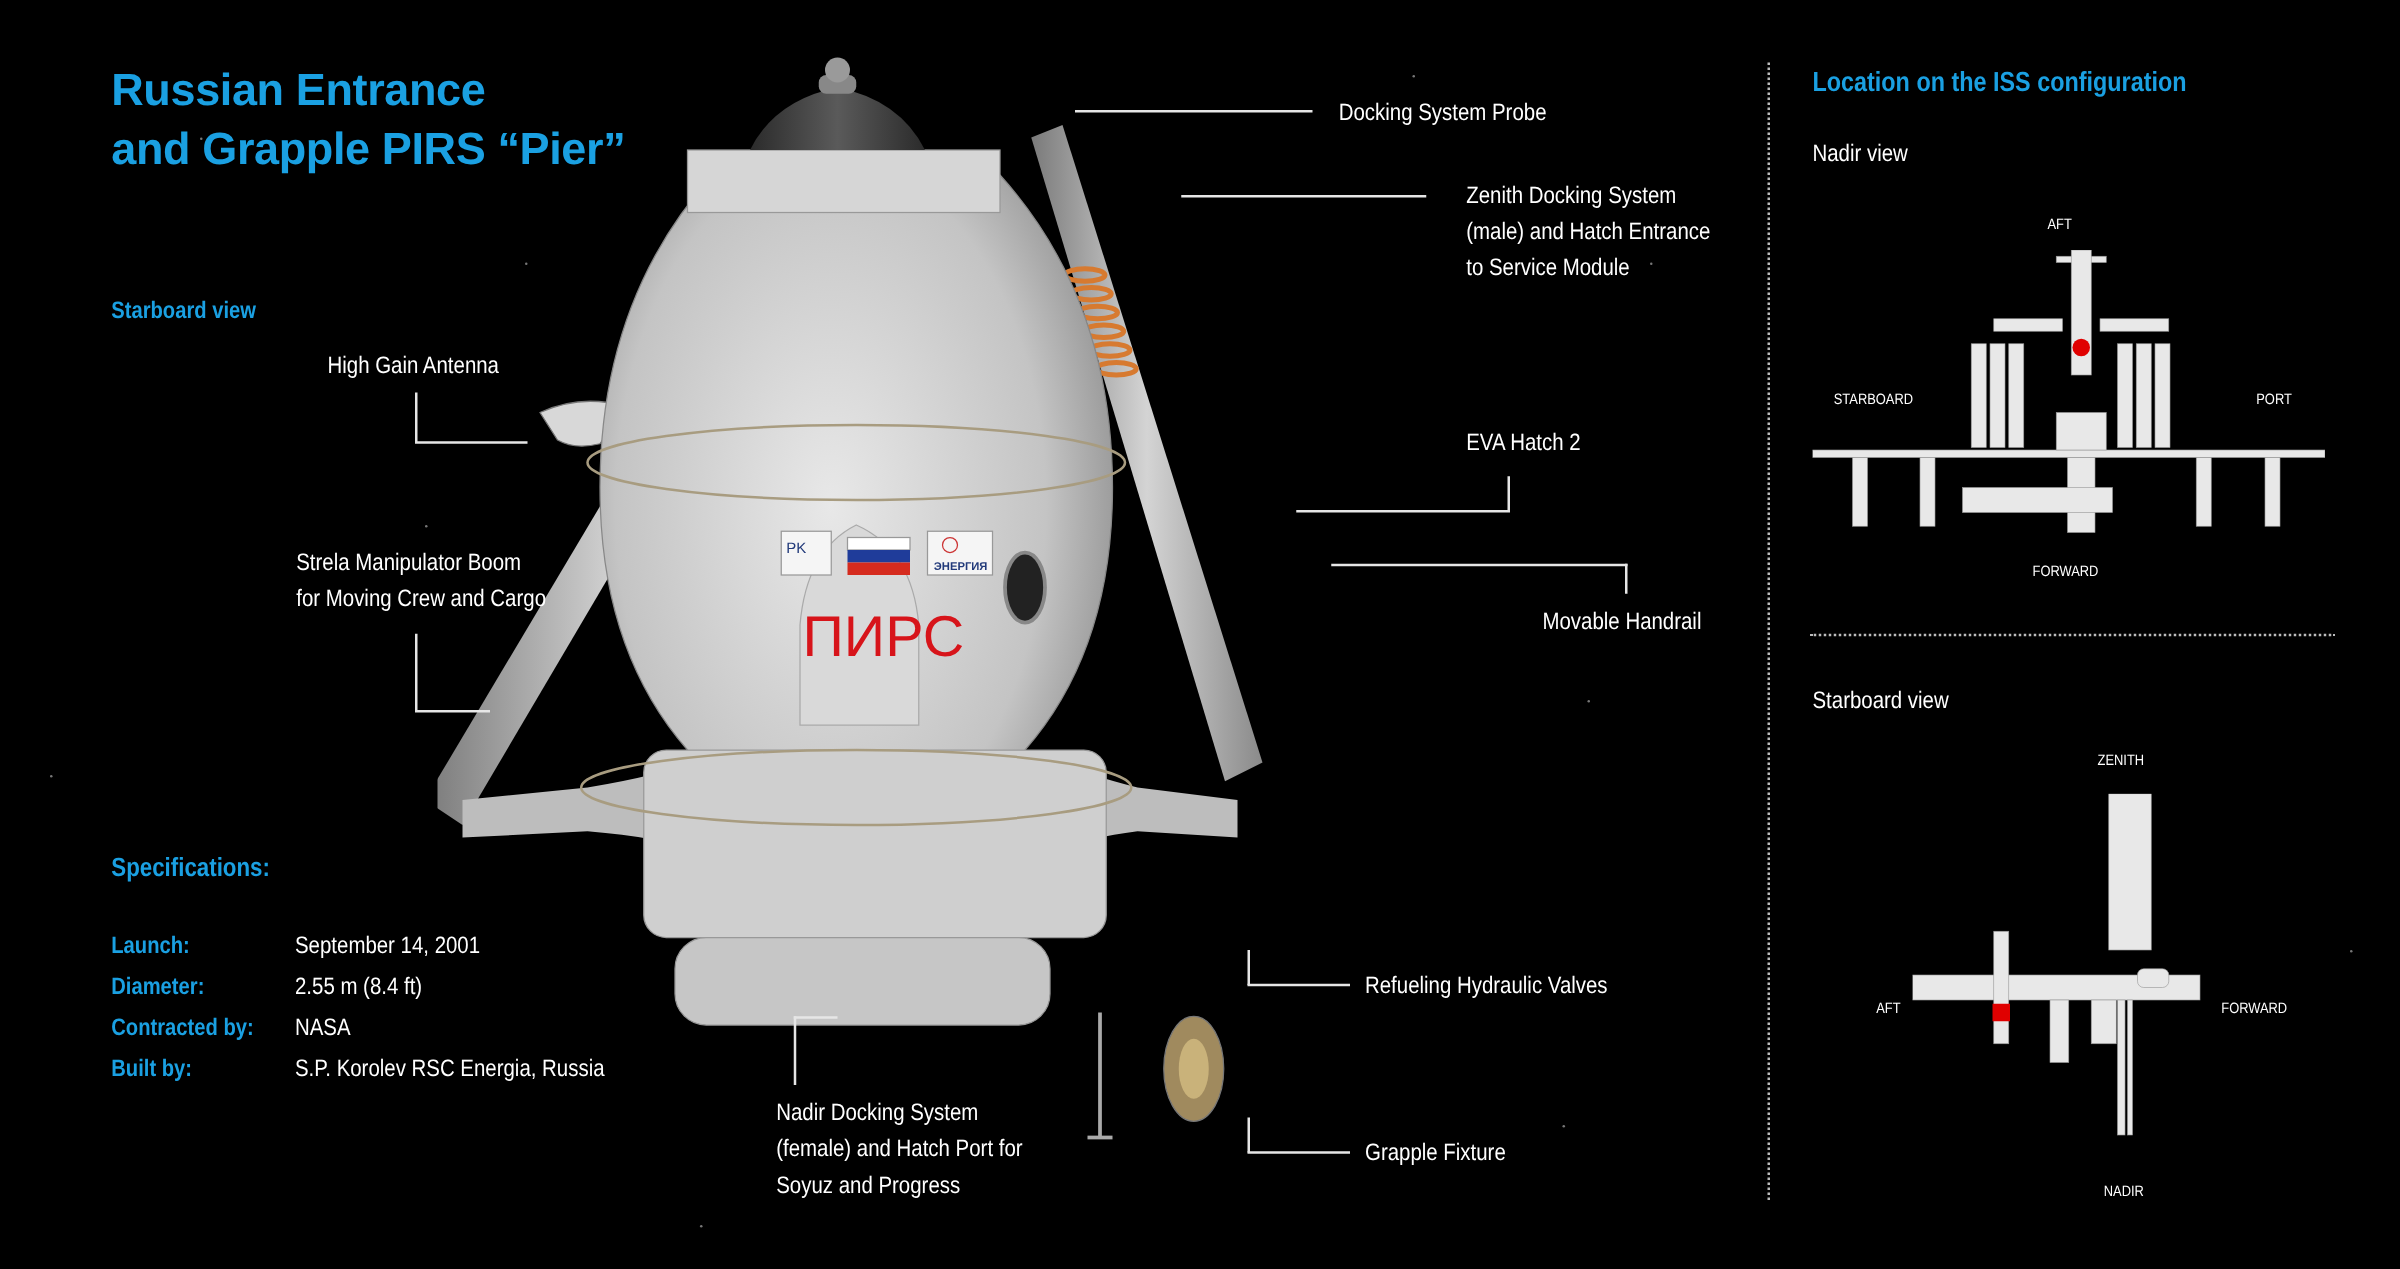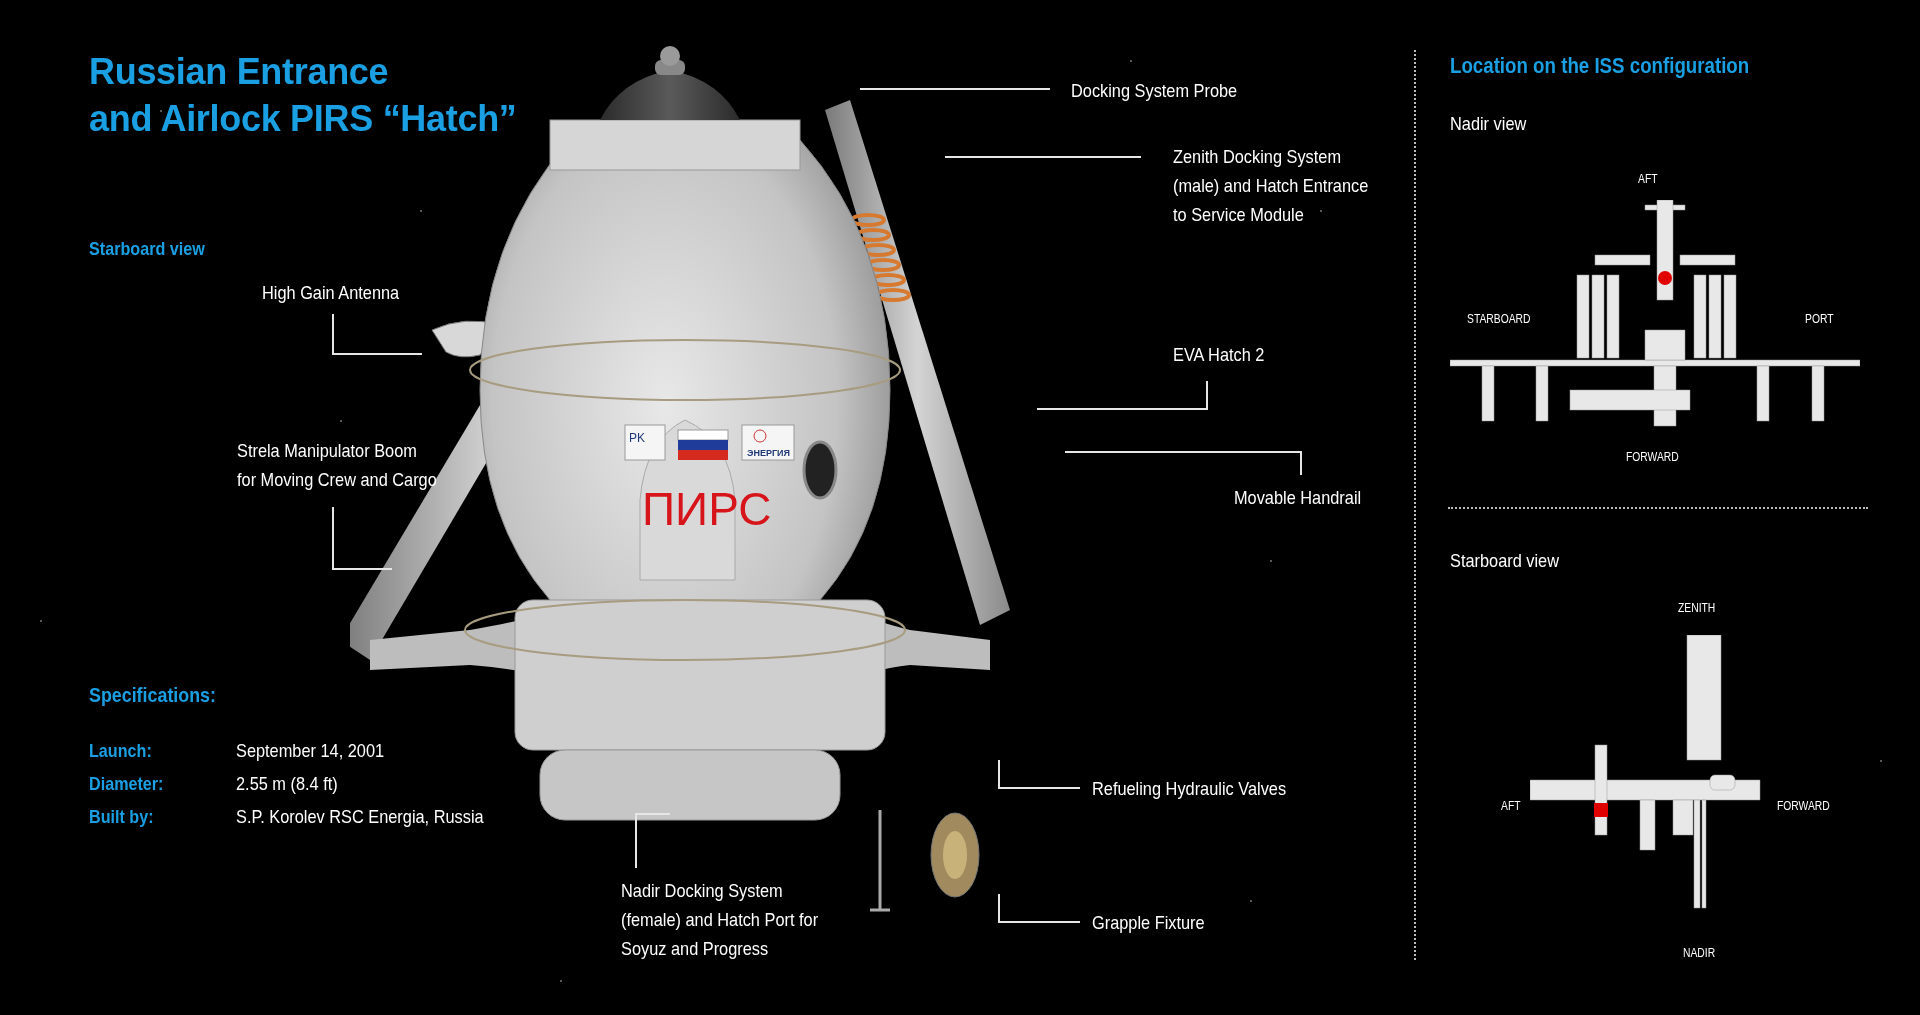--- a/index.html
+++ b/index.html
@@ -12,21 +12,21 @@
     left:89px; top:48px; width:520px;
     font-size:36px; line-height:47px; font-weight:bold; color:#1aa0e2;
     letter-spacing:-0.3px;
   }
   .subhead { font-size:19px; font-weight:bold; color:#1aa0e2; transform:scaleX(0.85); transform-origin:left; }
   .label { font-size:19px; line-height:29px; color:#fff; transform:scaleX(0.86); transform-origin:left top; white-space:nowrap; }
   .plain { font-size:19px; color:#fff; transform:scaleX(0.86); transform-origin:left top; white-space:nowrap; }
   .small { font-size:12px; color:#fff; transform:scaleX(0.86); transform-origin:left top; white-space:nowrap; }
   .line { position:absolute; background:#e6e6e6; }
   .specs { left:89px; top:740px; }
-  .spec-row { display:flex; height:33px; align-items:flex-start; }
+  .spec-row { display:flex; height:33px; align-items:center; }
   .spec-key { width:147px; font-size:19px; font-weight:bold; color:#1aa0e2; transform:scaleX(0.85); transform-origin:left; white-space:nowrap; }
   .spec-val { font-size:19px; color:#fff; transform:scaleX(0.86); transform-origin:left; white-space:nowrap; }
   .vdots { left:1414px; top:50px; width:0; height:910px; border-left:2px dotted #bbb; }
   .hdots { left:1448px; top:507px; width:420px; height:0; border-top:2px dotted #bbb; }
   .star { position:absolute; width:2px; height:2px; background:#777; border-radius:50%; }
 </style>
 </head>
 <body>
 
 <div class="star" style="left:160px;top:110px"></div>
@@ -35,21 +35,21 @@
 <div class="star" style="left:1130px;top:60px"></div>
 <div class="star" style="left:1320px;top:210px"></div>
 <div class="star" style="left:1270px;top:560px"></div>
 <div class="star" style="left:40px;top:620px"></div>
 <div class="star" style="left:1880px;top:760px"></div>
 <div class="star" style="left:1250px;top:900px"></div>
 <div class="star" style="left:560px;top:980px"></div>
 
 <div class="abs title">
   <div>Russian Entrance</div>
-  <div>and Airlock PIRS “Hatch”</div>
+  <div>and Grapple PIRS “Pier”</div>
 </div>
 <div class="abs subhead" style="left:89px;top:238px">Starboard view</div>
 
 <svg class="abs" style="left:350px;top:40px" width="900" height="920" viewBox="0 0 900 920">
   <defs>
     <radialGradient id="bodyG" cx="45%" cy="40%" r="60%">
       <stop offset="0%" stop-color="#e8e8e8"></stop>
       <stop offset="70%" stop-color="#c4c4c4"></stop>
       <stop offset="100%" stop-color="#8f8f8f"></stop>
     </radialGradient>
@@ -170,20 +170,24 @@
 
 <div class="abs subhead" style="left:89px;top:683px;font-size:21px">Specifications:</div>
 <div class="abs specs">
   <div class="spec-row">
     <div class="spec-key">Launch:</div>
     <div class="spec-val">September 14, 2001</div>
   </div>
   <div class="spec-row">
     <div class="spec-key">Diameter:</div>
     <div class="spec-val">2.55 m (8.4 ft)</div>
+  </div>
+  <div class="spec-row">
+    <div class="spec-key">Contracted by:</div>
+    <div class="spec-val">NASA</div>
   </div>
   <div class="spec-row">
     <div class="spec-key">Built by:</div>
     <div class="spec-val">S.P. Korolev RSC Energia, Russia</div>
   </div>
 </div>
 
 <div class="abs vdots"></div>
 <div class="abs hdots"></div>
 

